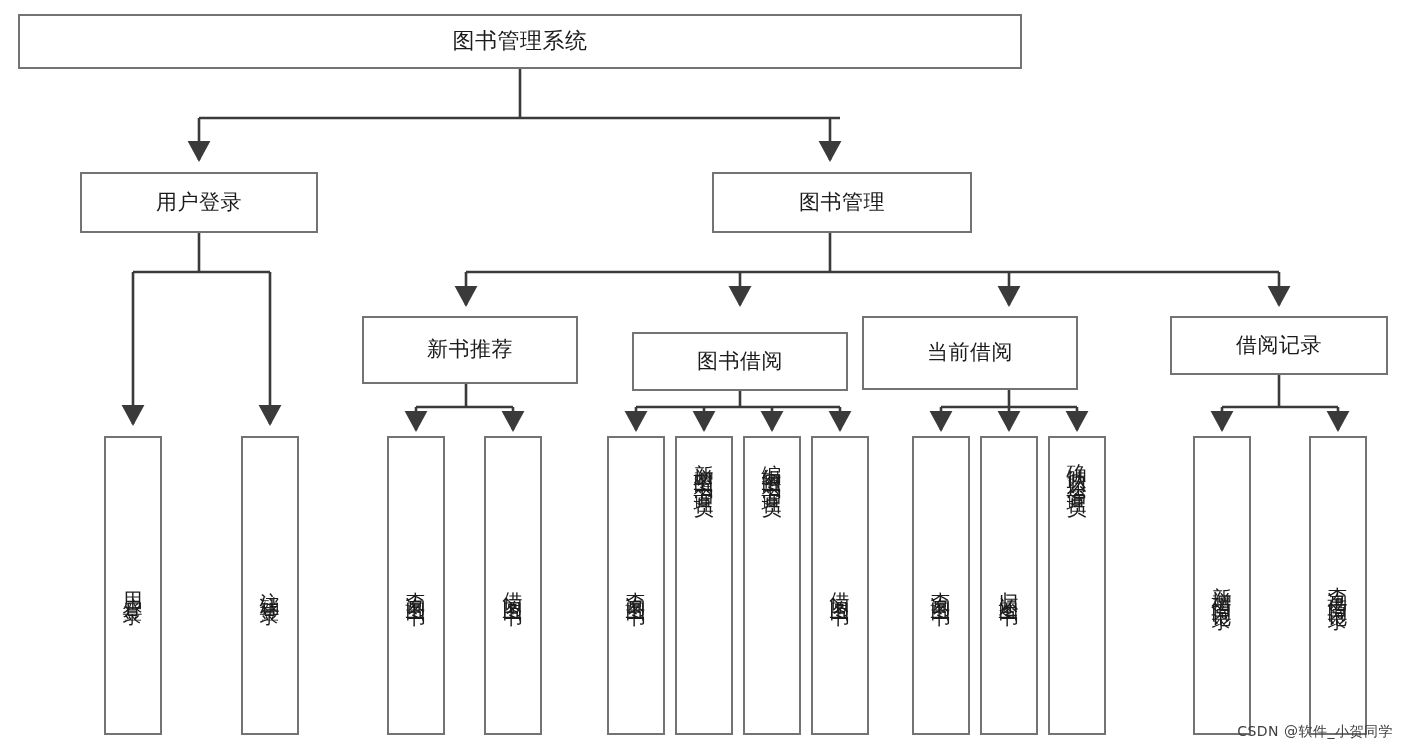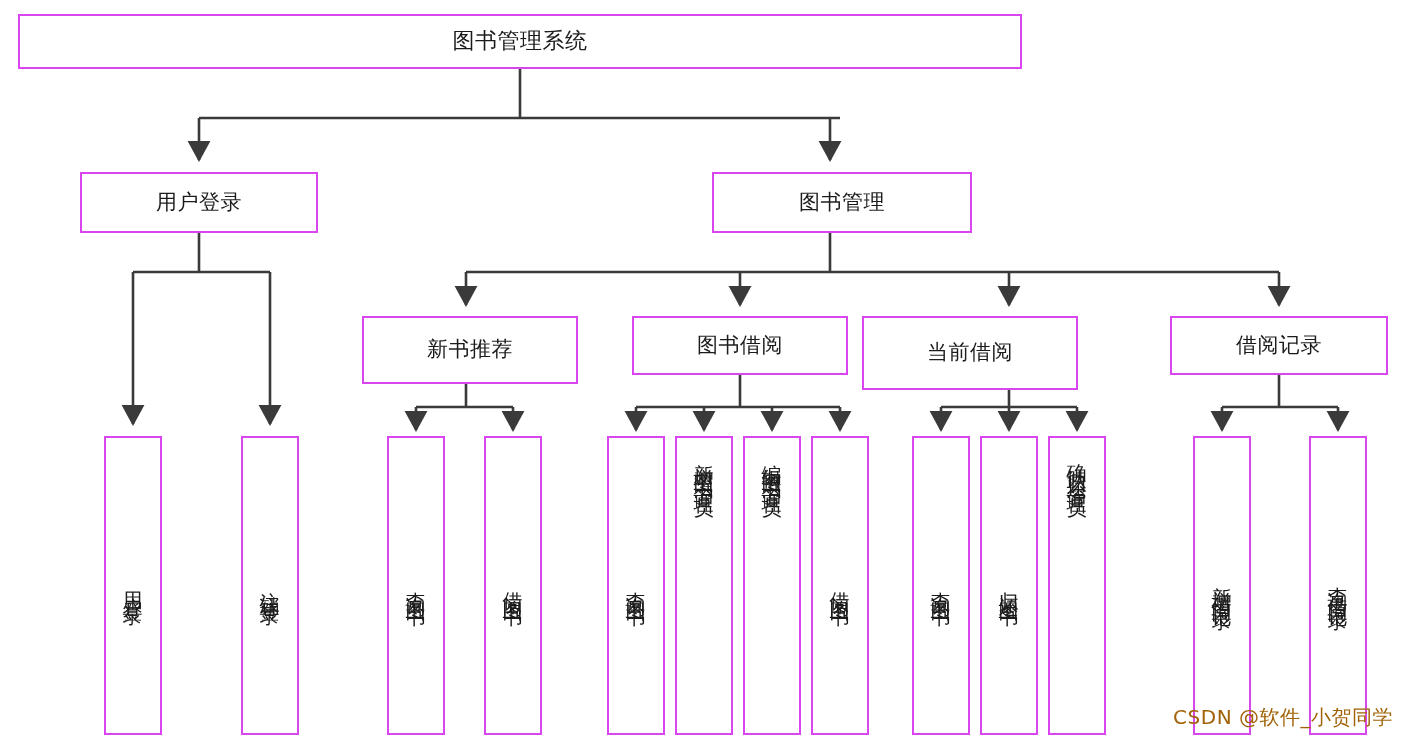--- a/index.html
+++ b/index.html
@@ -24,21 +24,21 @@
     left: 0;
     top: 0;
     width: 1405px;
     height: 747px;
     pointer-events: none;
   }
   .node {
     position: absolute;
     box-sizing: border-box;
     background: #ffffff;
-    border: 2px solid #d946ef;
+    border: 2px solid #737373;
     display: flex;
     align-items: center;
     justify-content: center;
     color: #1b1b1b;
   }
   .node.horiz {
     font-size: 21px;
     letter-spacing: 0.5px;
     line-height: 1.1;
   }
@@ -68,23 +68,23 @@
     align-items: center;
     justify-content: center;
   }
   .leaf-inner.top {
     align-items: flex-start;
     padding-top: 6px;
   }
   #watermark {
     position: absolute;
     right: 12px;
-    bottom: 16px;
-    font-size: 20px;
-    color: #a16207;
+    bottom: 6px;
+    font-size: 14px;
+    color: #404040;
     white-space: nowrap;
     letter-spacing: 0.5px;
   }
 </style>
 </head>
 <body>
 
 <div id="diagram-root">
 
   <svg class="edge-layer" viewBox="0 0 1405 747">
@@ -144,21 +144,21 @@
   <div class="node horiz" style="left:80px; top:172px; width:238px; height:61px;">
     <span>用户登录</span>
   </div>
   <div class="node horiz" style="left:712px; top:172px; width:260px; height:61px;">
     <span>图书管理</span>
   </div>
 
   <div class="node horiz" style="left:362px; top:316px; width:216px; height:68px;">
     <span>新书推荐</span>
   </div>
-  <div class="node horiz" style="left:632px; top:316px; width:216px; height:59px;">
+  <div class="node horiz" style="left:632px; top:332px; width:216px; height:59px;">
     <span>图书借阅</span>
   </div>
   <div class="node horiz" style="left:862px; top:316px; width:216px; height:74px;">
     <span>当前借阅</span>
   </div>
   <div class="node horiz" style="left:1170px; top:316px; width:218px; height:59px;">
     <span>借阅记录</span>
   </div>
 
   <div class="node leaf" style="left:104px; top:436px; width:58px; height:299px;">

